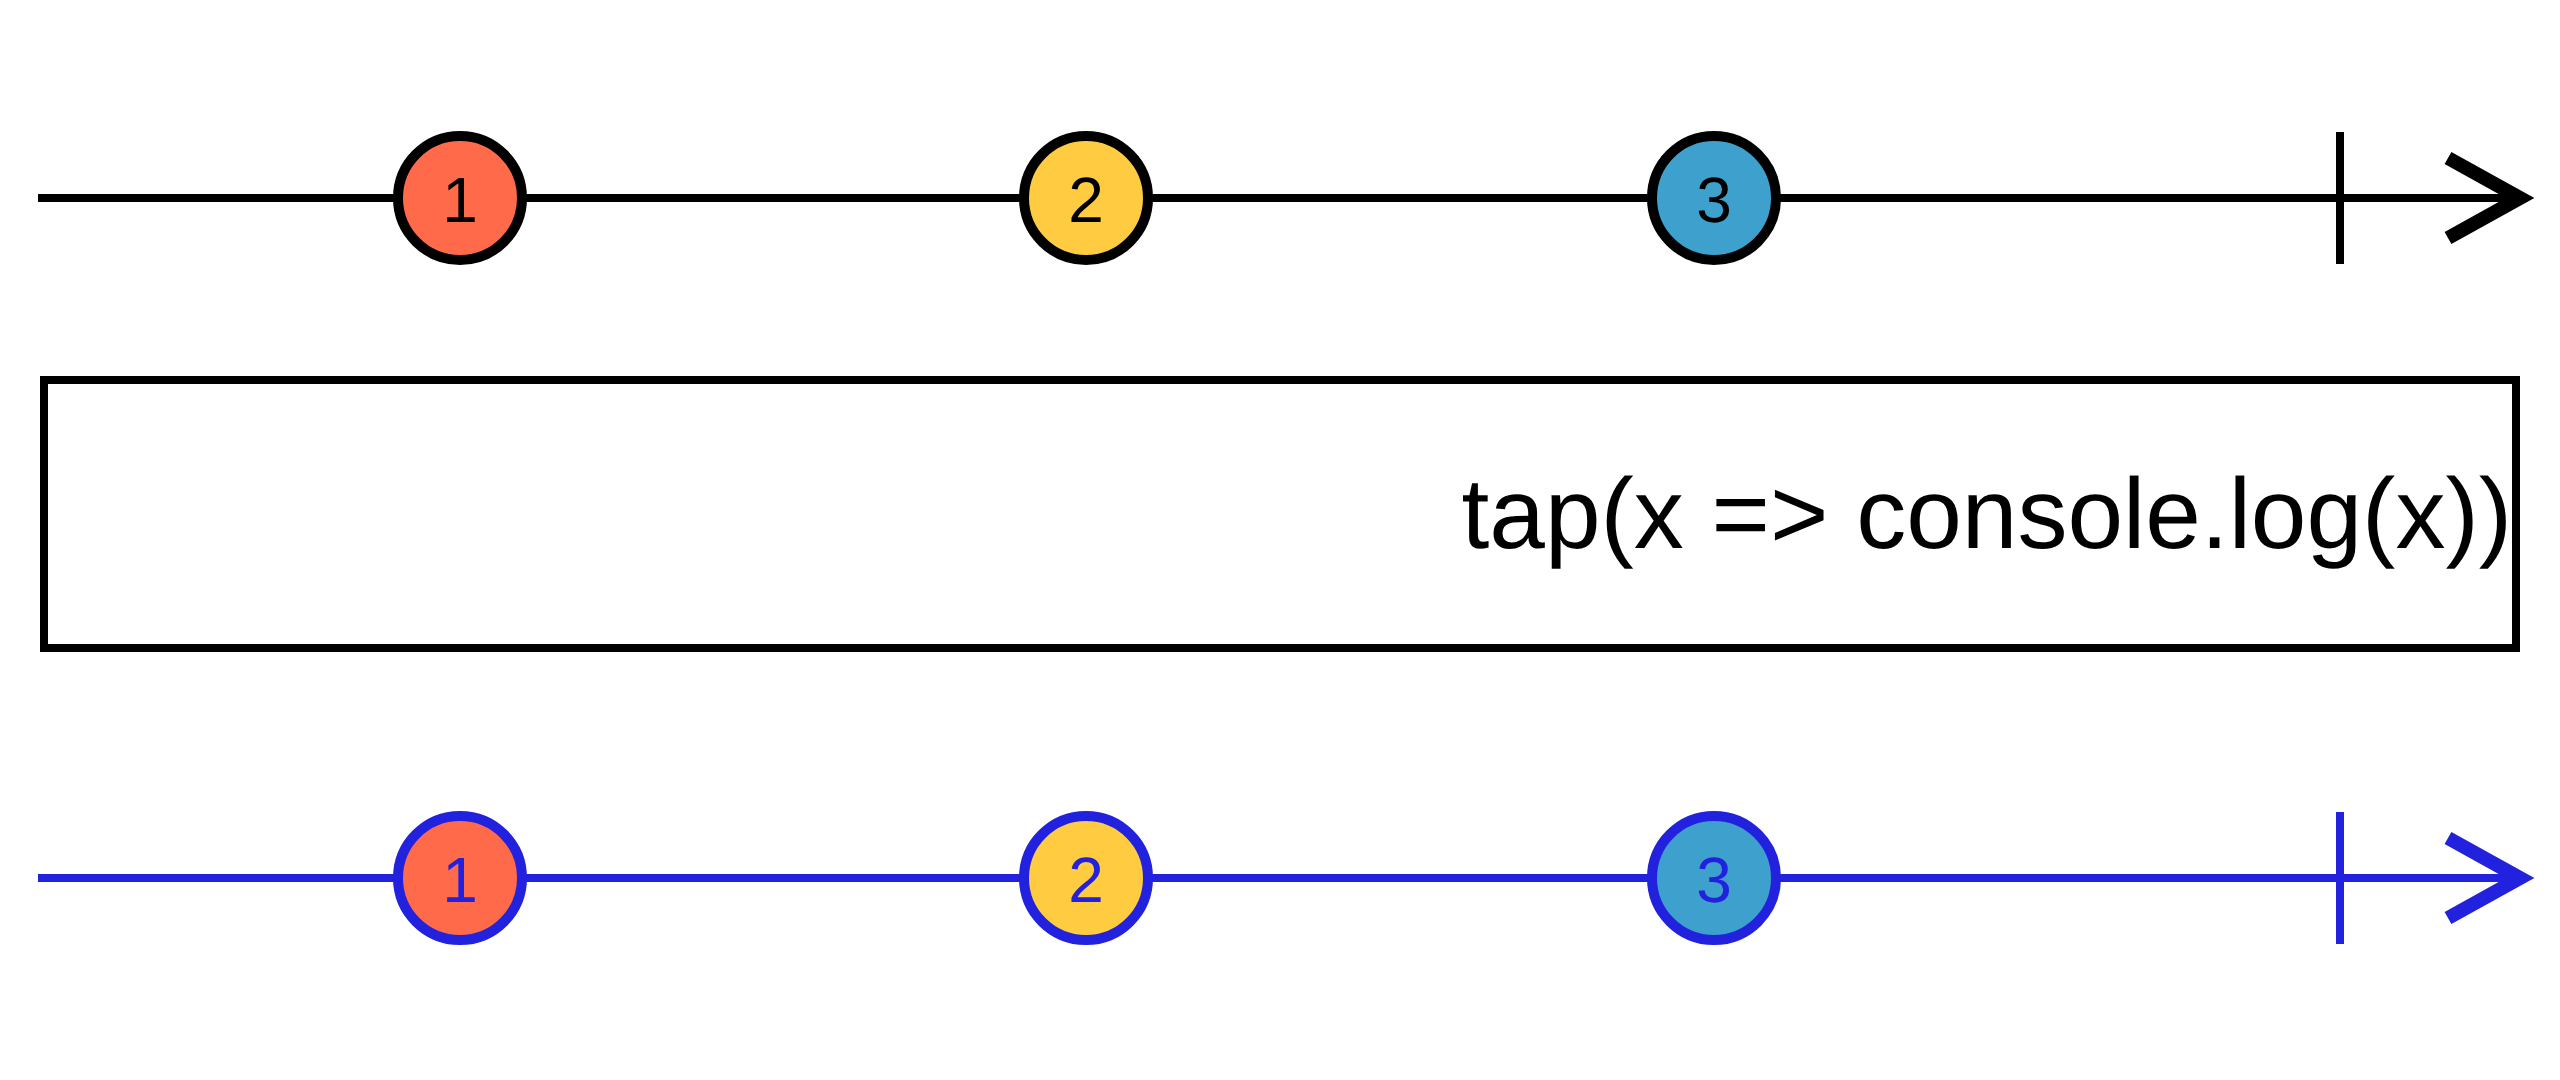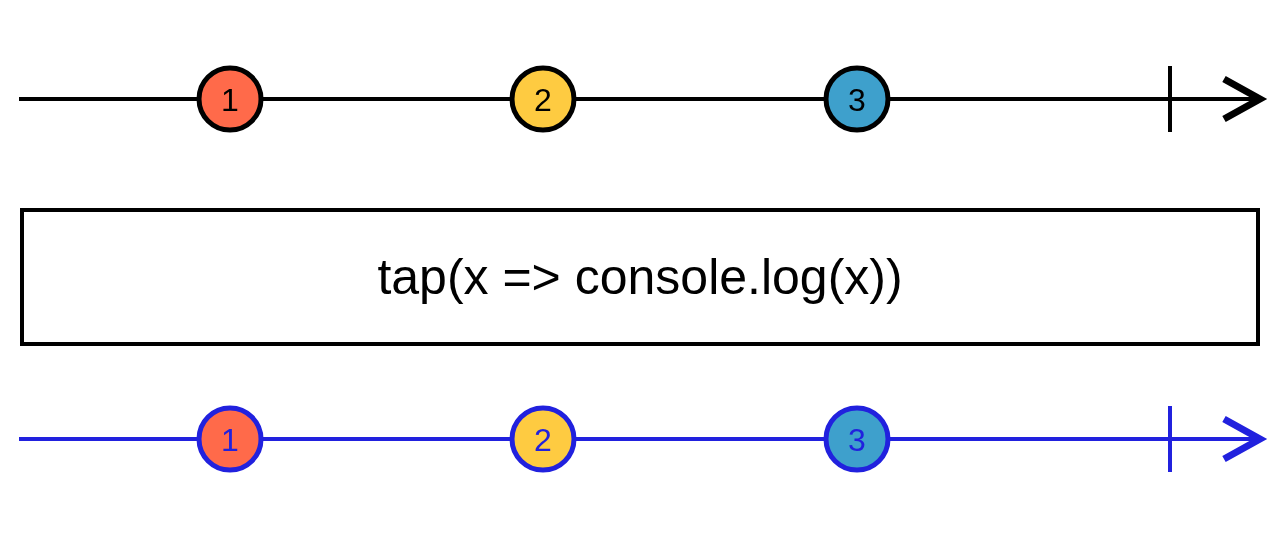--- a/index.html
+++ b/index.html
@@ -30,29 +30,29 @@
   .marble-value {
     font-family: "Liberation Sans", sans-serif;
     font-size: 32px;
     text-anchor: middle;
     dominant-baseline: central;
   }
 
   .operator-box {
     position: absolute;
     left: 20px;
-    top: 208px;
+    top: 188px;
     width: 1240px;
     height: 138px;
     box-sizing: border-box;
     border: 4px solid #000000;
     background: #ffffff;
     display: flex;
     align-items: center;
-    justify-content: center;
+    justify-content: flex-end;
   }
   .operator-label {
     font-size: 50px;
     color: #000000;
     white-space: pre;
   }
 </style>
 </head>
 <body>
 

